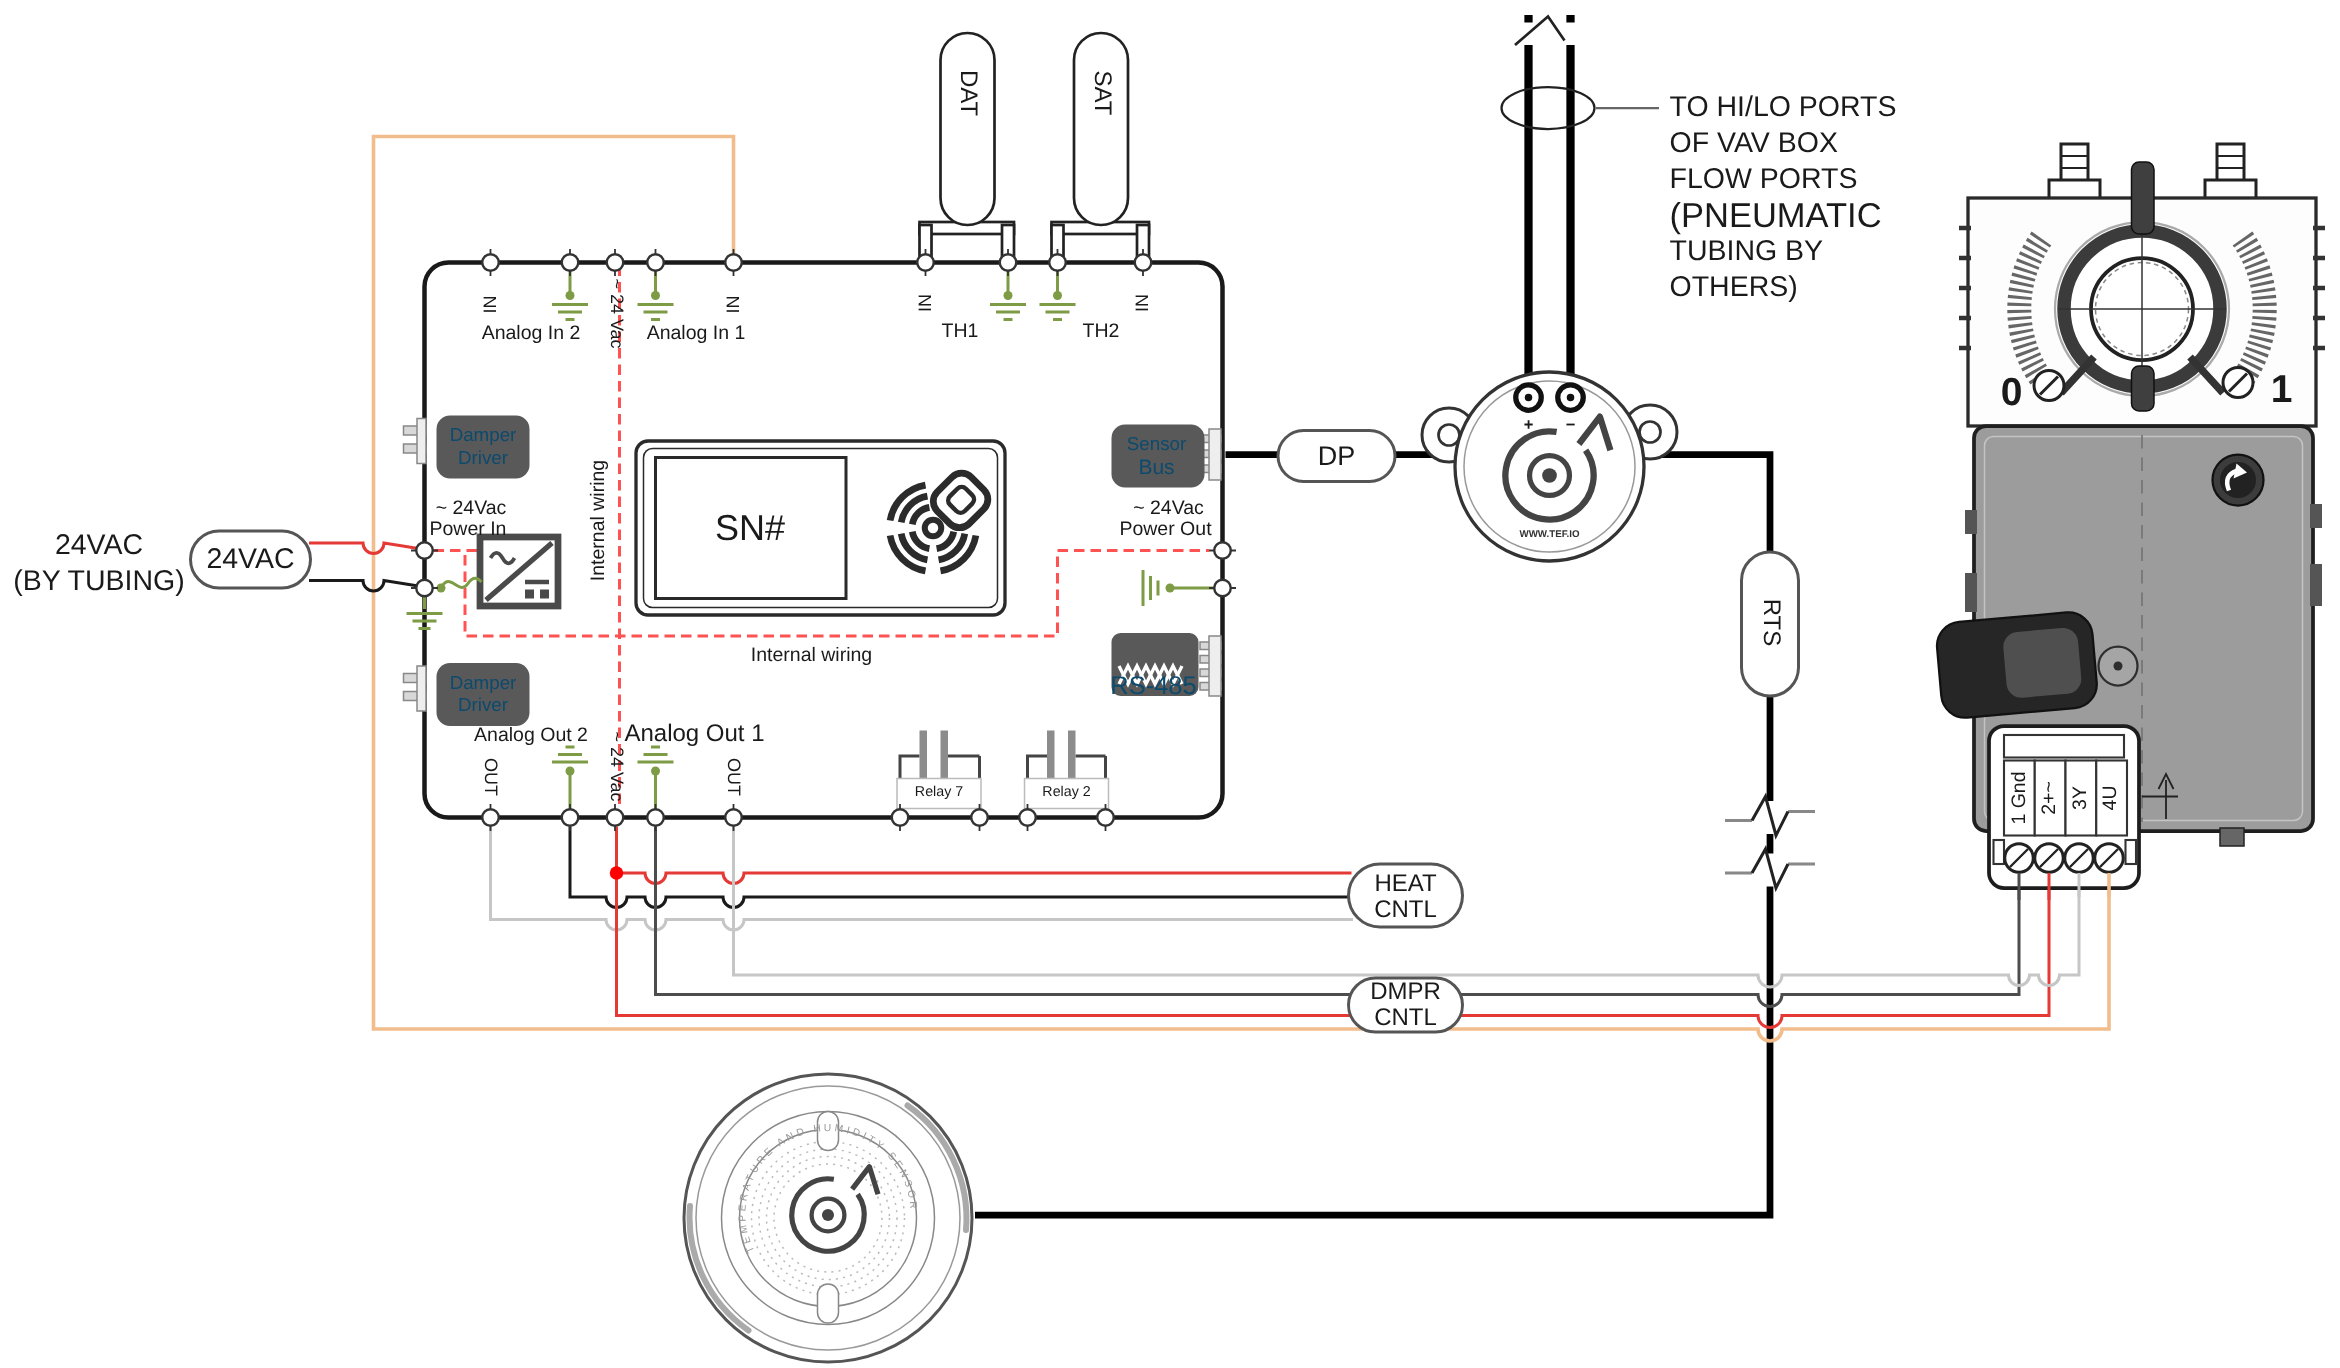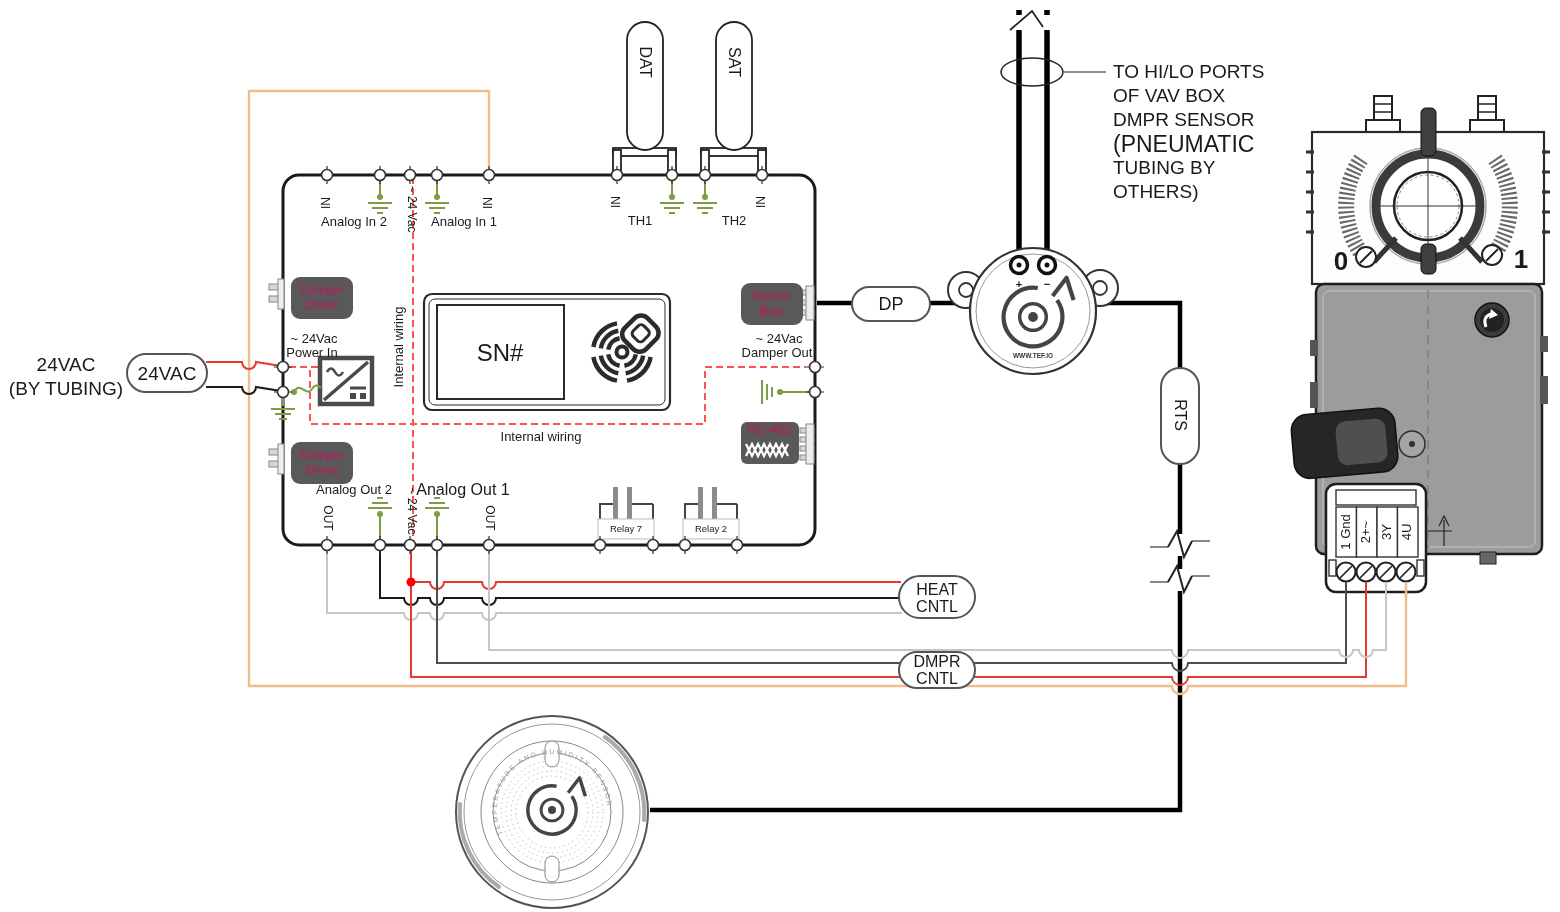--- a/index.html
+++ b/index.html
@@ -3,21 +3,21 @@
 <meta charset="utf-8">
 <style>
   html,body{margin:0;padding:0;background:#fff;}
   #stage{position:relative;width:1560px;height:912px;background:#fff;overflow:hidden;
          font-family:"Liberation Sans",sans-serif;color:#1a1a1a;}
   #wiring{position:absolute;left:0;top:0;}
   .t{position:absolute;transform:translate(-50%,-50%);white-space:nowrap;line-height:1.1;}
   .tl{position:absolute;transform:translate(0,-50%);white-space:nowrap;text-align:right;}
   .r90{transform:translate(-50%,-50%) rotate(90deg);}
   .rm90{transform:translate(-50%,-50%) rotate(-90deg);}
-  .w{color:#be185d;}
+  .w{color:#0c4a6e;}
   .b{font-weight:bold;}
 </style>
 </head>
 <body>
 
 <div id="stage">
 
 <svg id="wiring" width="1560" height="912" viewBox="0 0 1560 912">
   <defs>
     <g id="droplogo">
@@ -380,21 +380,21 @@
 <span class="t" style="left:167px;top:374px;font-size:19px">24VAC</span>
 
 <span class="t w" style="left:322px;top:291px;font-size:12.5px">Damper</span>
 <span class="t w" style="left:322px;top:306px;font-size:12.5px">Driver</span>
 <span class="t w" style="left:322px;top:456px;font-size:12.5px">Damper</span>
 <span class="t w" style="left:322px;top:471px;font-size:12.5px">Driver</span>
 
 <span class="t" style="left:314px;top:339px;font-size:13px">~ 24Vac</span>
 <span class="t" style="left:312px;top:353px;font-size:13px">Power In</span>
 <span class="t" style="left:779px;top:339px;font-size:13px">~ 24Vac</span>
-<span class="t" style="left:777px;top:353px;font-size:13px">Damper Out</span>
+<span class="t" style="left:777px;top:353px;font-size:13px">Power Out</span>
 
 <span class="t" style="left:354px;top:222px;font-size:13px">Analog In 2</span>
 <span class="t" style="left:464px;top:222px;font-size:13px">Analog In 1</span>
 <span class="t" style="left:640px;top:221px;font-size:13px">TH1</span>
 <span class="t" style="left:734px;top:221px;font-size:13px">TH2</span>
 <span class="t" style="left:354px;top:490px;font-size:13px">Analog Out 2</span>
 <span class="t" style="left:463px;top:490px;font-size:16px">Analog Out 1</span>
 
 <span class="t rm90" style="left:327px;top:203px;font-size:12px">IN</span>
 <span class="t rm90" style="left:489px;top:203px;font-size:12px">IN</span>
@@ -405,35 +405,35 @@
 
 <span class="t r90" style="left:411px;top:209px;font-size:12px">~ 24 Vac</span>
 <span class="t r90" style="left:411px;top:511px;font-size:12px">~ 24 Vac</span>
 <span class="t rm90" style="left:399px;top:347px;font-size:13px">Internal wiring</span>
 <span class="t" style="left:541px;top:437px;font-size:13px">Internal wiring</span>
 
 <span class="t" style="left:500px;top:353px;font-size:24px">SN#</span>
 
 <span class="t w" style="left:771px;top:297px;font-size:12.5px">Sensor</span>
 <span class="t w" style="left:771px;top:312px;font-size:14px">Bus</span>
-<span class="t w" style="left:769px;top:430px;font-size:13px">RS-485</span>
+<span class="t w" style="left:769px;top:458px;font-size:17px">RS-485</span>
 
 <span class="t" style="left:626px;top:529px;font-size:9.5px">Relay 7</span>
 <span class="t" style="left:711px;top:529px;font-size:9.5px">Relay 2</span>
 
 <span class="t r90" style="left:645px;top:62px;font-size:16px">DAT</span>
 <span class="t r90" style="left:734px;top:62px;font-size:16px">SAT</span>
 
 <span class="t" style="left:891px;top:305px;font-size:18px">DP</span>
 <span class="t b" style="left:1019px;top:284px;font-size:11px">+</span>
 <span class="t b" style="left:1047px;top:284px;font-size:11px">−</span>
 
 <span class="tl" style="left:1113px;top:72px;font-size:19px">TO HI/LO PORTS</span>
 <span class="tl" style="left:1113px;top:96px;font-size:19px">OF VAV BOX</span>
-<span class="tl" style="left:1113px;top:120px;font-size:19px">DMPR SENSOR</span>
+<span class="tl" style="left:1113px;top:120px;font-size:19px">FLOW PORTS</span>
 <span class="tl" style="left:1113px;top:144px;font-size:23px">(PNEUMATIC</span>
 <span class="tl" style="left:1113px;top:168px;font-size:19px">TUBING BY</span>
 <span class="tl" style="left:1113px;top:192px;font-size:19px">OTHERS)</span>
 
 <span class="t r90" style="left:1180px;top:415px;font-size:16px">RTS</span>
 
 <span class="t" style="left:937px;top:590px;font-size:16px">HEAT</span>
 <span class="t" style="left:937px;top:607px;font-size:16px">CNTL</span>
 <span class="t" style="left:937px;top:662px;font-size:16px">DMPR</span>
 <span class="t" style="left:937px;top:679px;font-size:16px">CNTL</span>

